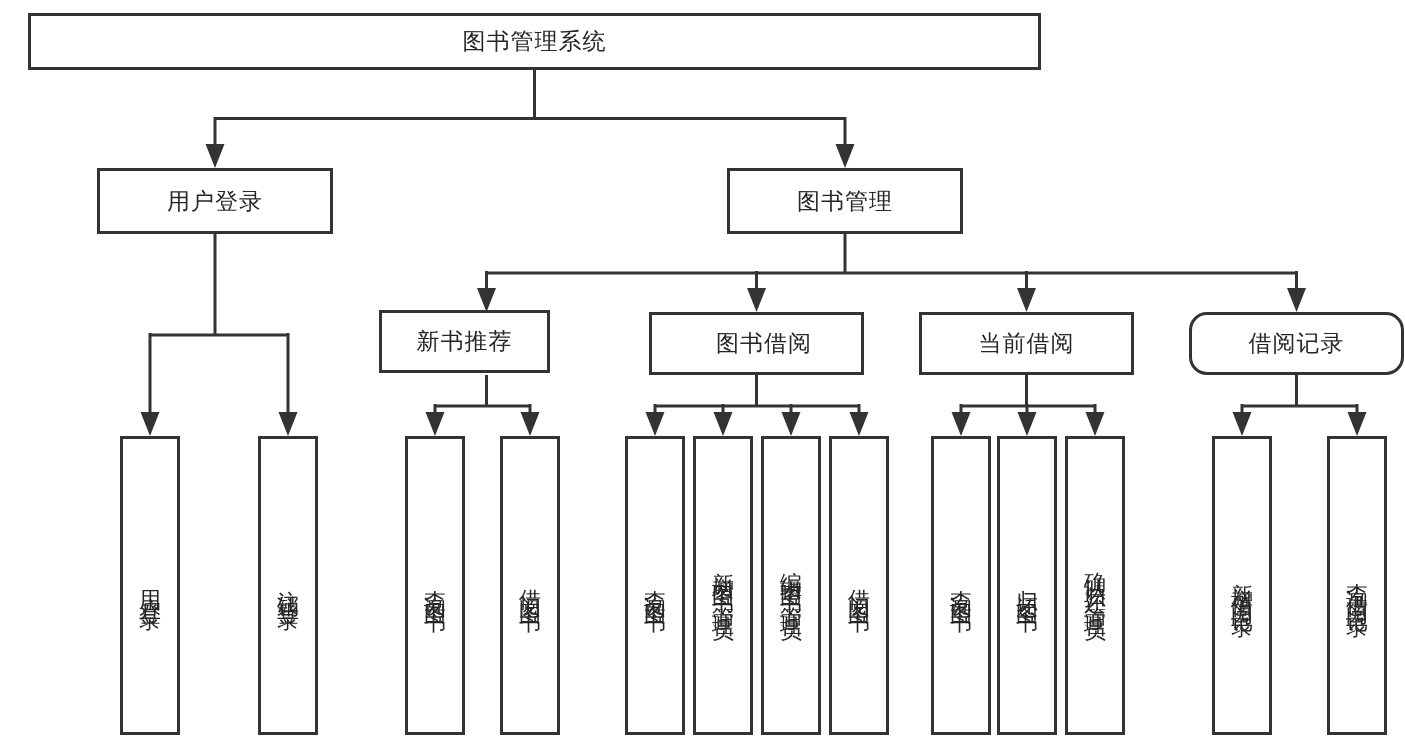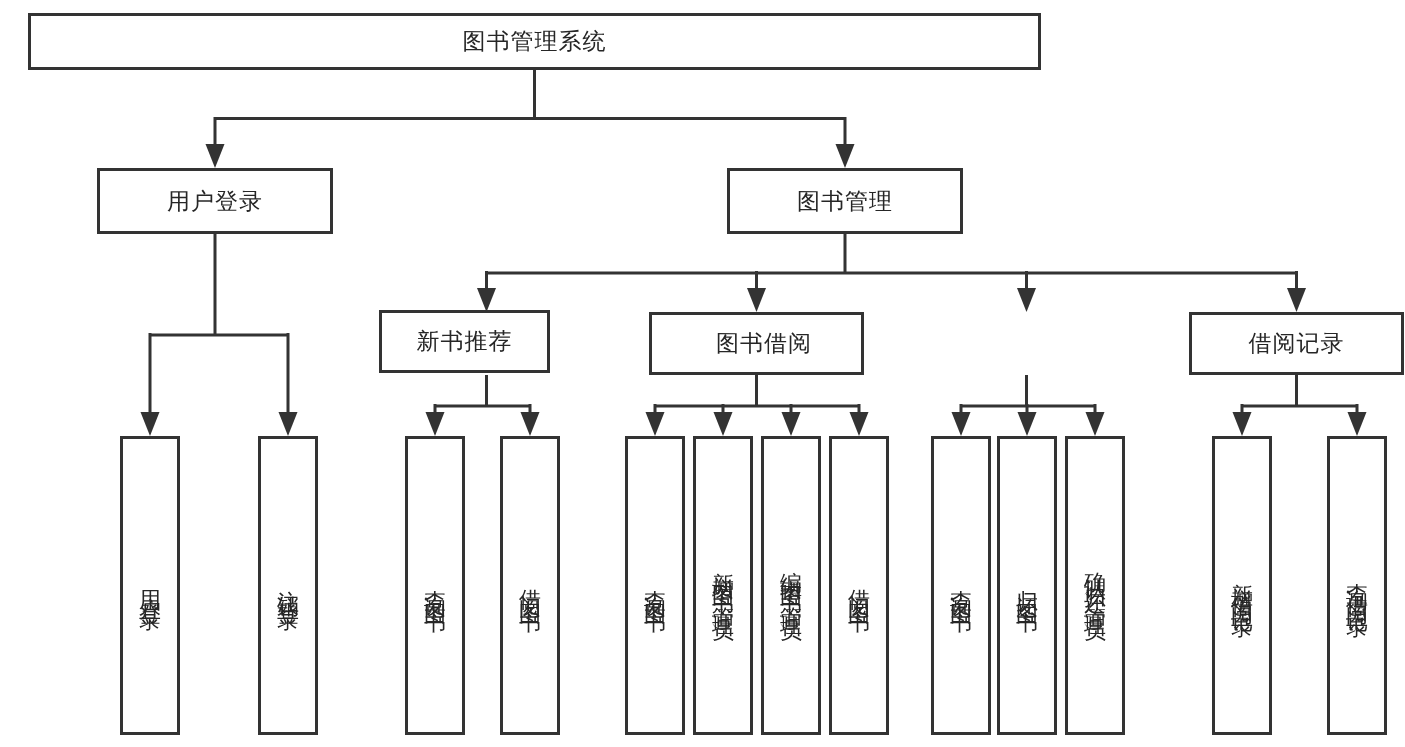--- a/index.html
+++ b/index.html
@@ -118,21 +118,24 @@
   <div class="box" style="left:711px; top:168px; width:236px; height:66px;justify-content:center;">
     <span class="hlabel">图书管理</span>
   </div>
 
   <div class="box" style="left:363px; top:310px; width:171px; height:63px;">
     <span class="hlabel">新书推荐</span>
   </div>
   <div class="box" style="left:633px; top:312px; width:215px; height:63px;padding-left:15px;">
     <span class="hlabel">图书借阅</span>
   </div>
-  <div class="box" style="left:1173px; top:312px; width:215px; height:63px;">
+  <div class="box" style="left:903px; top:312px; width:215px; height:63px;">
+    <span class="hlabel">当前借阅</span>
+  </div>
+  <div class="box" style="left:1173px; top:312px; width:215px; height:63px;border-radius:18px;">
     <span class="hlabel">借阅记录</span>
   </div>
 
   <div class="box leaf" style="left:104px;">
     <span class="vtext">用户登录</span>
   </div>
   <div class="box leaf" style="left:242px;">
     <span class="vtext">注销登录</span>
   </div>
 

